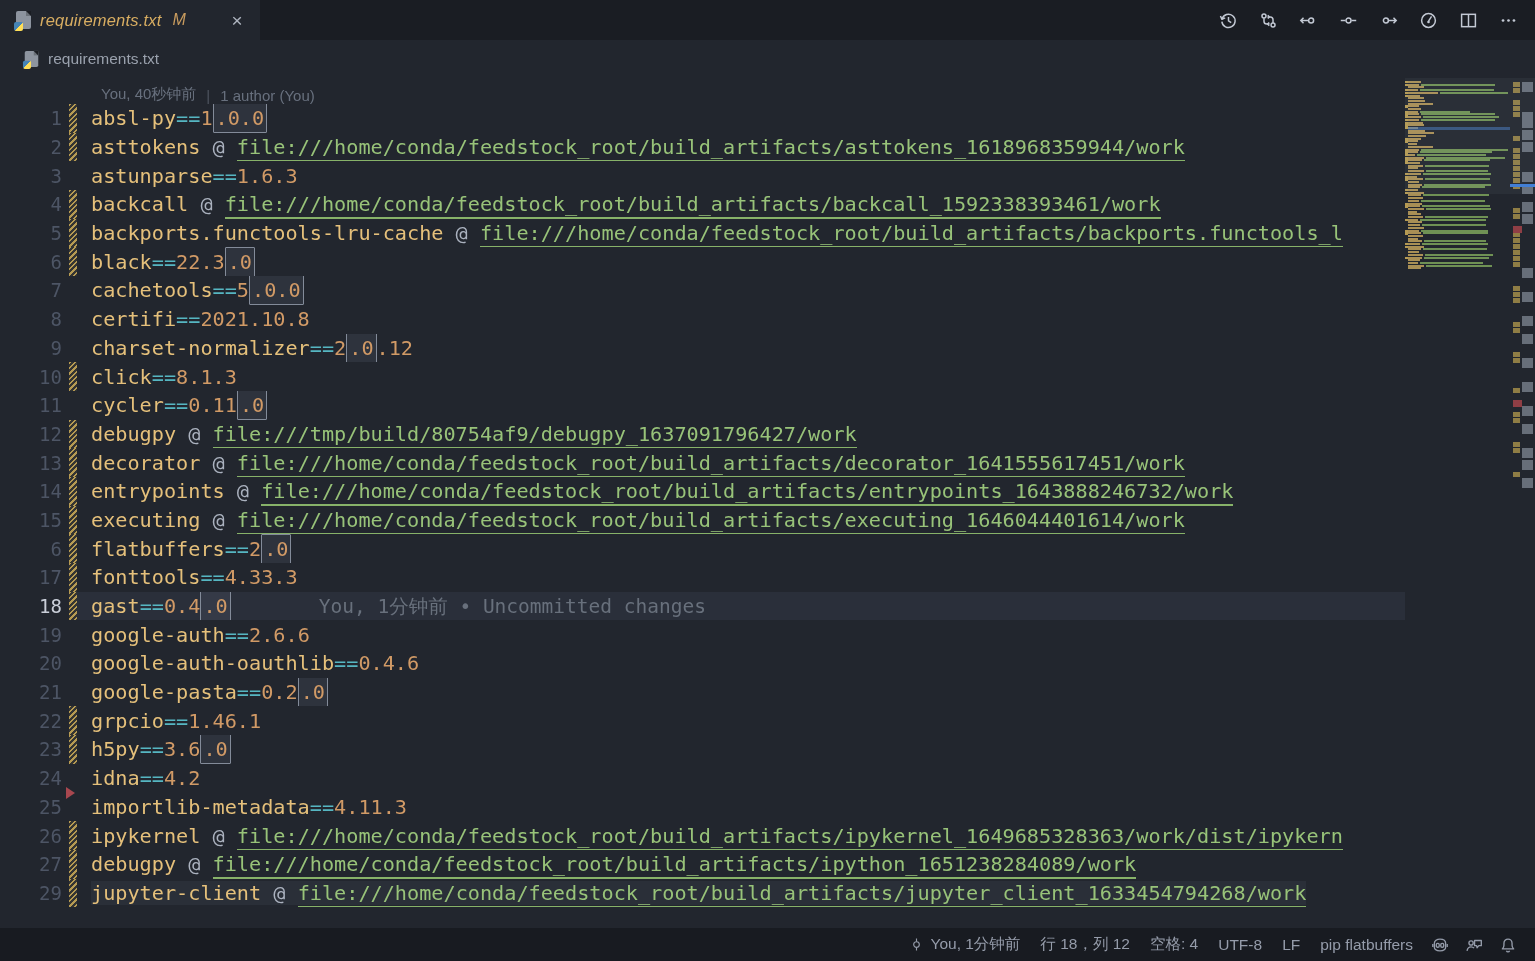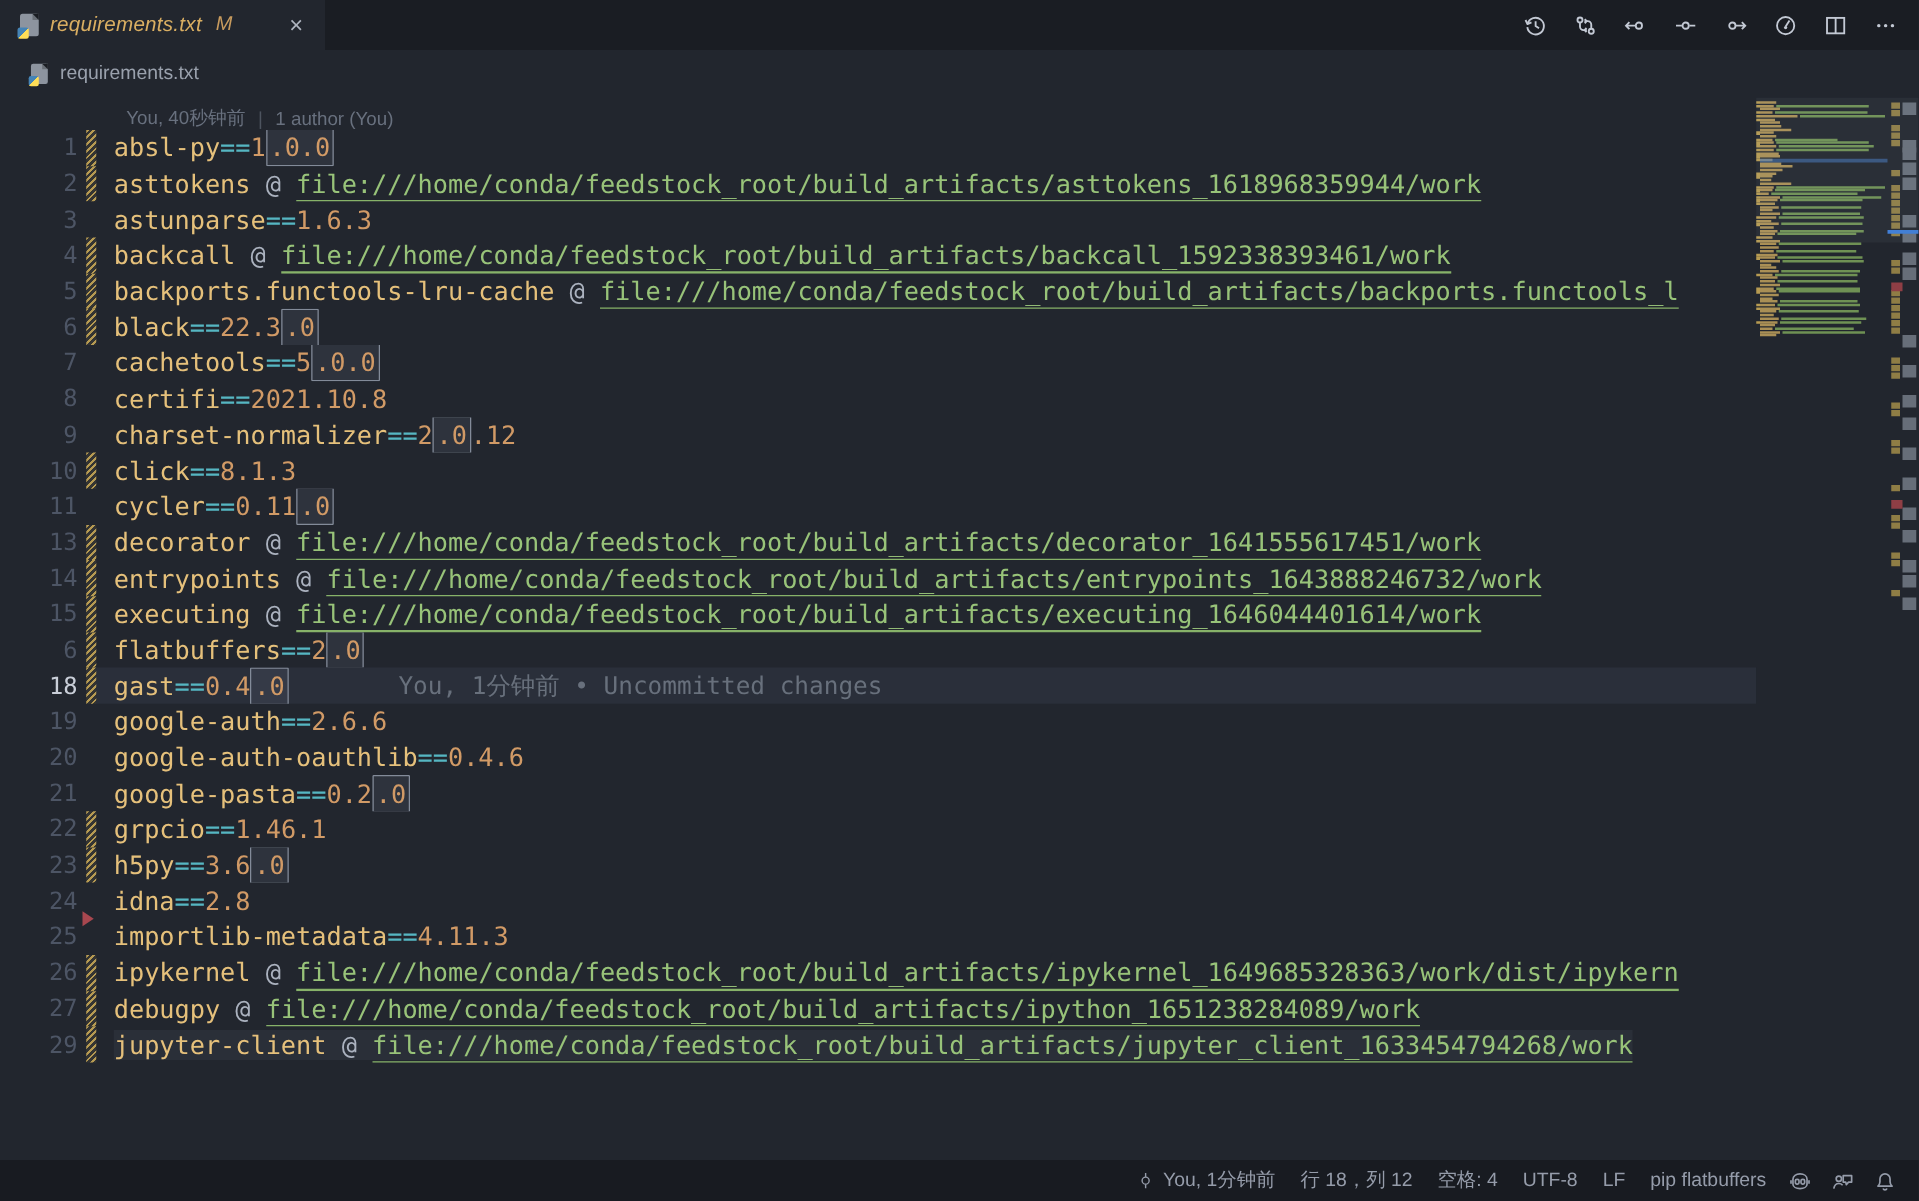--- a/index.html
+++ b/index.html
@@ -211,38 +211,48 @@
           <div class="ln">10</div>
           <div class="gm mod"></div>
           <div class="code"><span class="inner"><span class="tk-pkg">click</span><span class="tk-op">==</span><span class="tk-ver">8.1.3</span></span></div>
         </div>
         <div class="row">
           <div class="ln">11</div>
           <div class="gm"></div>
           <div class="code"><span class="inner"><span class="tk-pkg">cycler</span><span class="tk-op">==</span><span class="tk-ver">0.11</span><span class="tk-box">.0</span></span></div>
         </div>
         <div class="row">
+          <div class="ln">12</div>
+          <div class="gm mod"></div>
+          <div class="code"><span class="inner"><span class="tk-pkg">debugpy</span><span class="tk-at"> @ </span><span class="tk-url">file:///tmp/build/80754af9/debugpy_1637091796427/work</span></span></div>
+        </div>
+        <div class="row">
           <div class="ln">13</div>
           <div class="gm mod"></div>
           <div class="code"><span class="inner"><span class="tk-pkg">decorator</span><span class="tk-at"> @ </span><span class="tk-url">file:///home/conda/feedstock_root/build_artifacts/decorator_1641555617451/work</span></span></div>
         </div>
         <div class="row">
           <div class="ln">14</div>
           <div class="gm mod"></div>
           <div class="code"><span class="inner"><span class="tk-pkg">entrypoints</span><span class="tk-at"> @ </span><span class="tk-url">file:///home/conda/feedstock_root/build_artifacts/entrypoints_1643888246732/work</span></span></div>
         </div>
         <div class="row">
           <div class="ln">15</div>
           <div class="gm mod"></div>
           <div class="code"><span class="inner"><span class="tk-pkg">executing</span><span class="tk-at"> @ </span><span class="tk-url">file:///home/conda/feedstock_root/build_artifacts/executing_1646044401614/work</span></span></div>
         </div>
         <div class="row">
           <div class="ln">6</div>
           <div class="gm mod"></div>
           <div class="code"><span class="inner"><span class="tk-pkg">flatbuffers</span><span class="tk-op">==</span><span class="tk-ver">2</span><span class="tk-box">.0</span></span></div>
+        </div>
+        <div class="row">
+          <div class="ln">17</div>
+          <div class="gm mod"></div>
+          <div class="code"><span class="inner"><span class="tk-pkg">fonttools</span><span class="tk-op">==</span><span class="tk-ver">4.33.3</span></span></div>
         </div>
         <div class="row current">
           <div class="ln">18</div>
           <div class="gm mod"></div>
           <div class="code"><span class="inner"><span class="tk-pkg">gast</span><span class="tk-op">==</span><span class="tk-ver">0.4</span><span class="tk-box">.0</span></span><span class="blame">You, 1分钟前 • Uncommitted changes</span></div>
         </div>
         <div class="row">
           <div class="ln">19</div>
           <div class="gm"></div>
           <div class="code"><span class="inner"><span class="tk-pkg">google-auth</span><span class="tk-op">==</span><span class="tk-ver">2.6.6</span></span></div>
@@ -263,21 +273,21 @@
           <div class="code"><span class="inner"><span class="tk-pkg">grpcio</span><span class="tk-op">==</span><span class="tk-ver">1.46.1</span></span></div>
         </div>
         <div class="row">
           <div class="ln">23</div>
           <div class="gm mod"></div>
           <div class="code"><span class="inner"><span class="tk-pkg">h5py</span><span class="tk-op">==</span><span class="tk-ver">3.6</span><span class="tk-box">.0</span></span></div>
         </div>
         <div class="row">
           <div class="ln">24</div>
           <div class="gm"></div>
-          <div class="code"><span class="inner"><span class="tk-pkg">idna</span><span class="tk-op">==</span><span class="tk-ver">2.8</span></span></div>
+          <div class="code"><span class="inner"><span class="tk-pkg">idna</span><span class="tk-op">==</span><span class="tk-ver">4.2</span></span></div>
         </div>
         <div class="row">
           <div class="ln">25</div>
           <div class="gm del"></div>
           <div class="code"><span class="inner"><span class="tk-pkg">importlib-metadata</span><span class="tk-op">==</span><span class="tk-ver">4.11.3</span></span></div>
         </div>
         <div class="row">
           <div class="ln">26</div>
           <div class="gm mod"></div>
           <div class="code"><span class="inner"><span class="tk-pkg">ipykernel</span><span class="tk-at"> @ </span><span class="tk-url">file:///home/conda/feedstock_root/build_artifacts/ipykernel_1649685328363/work/dist/ipykern</span></span></div>

